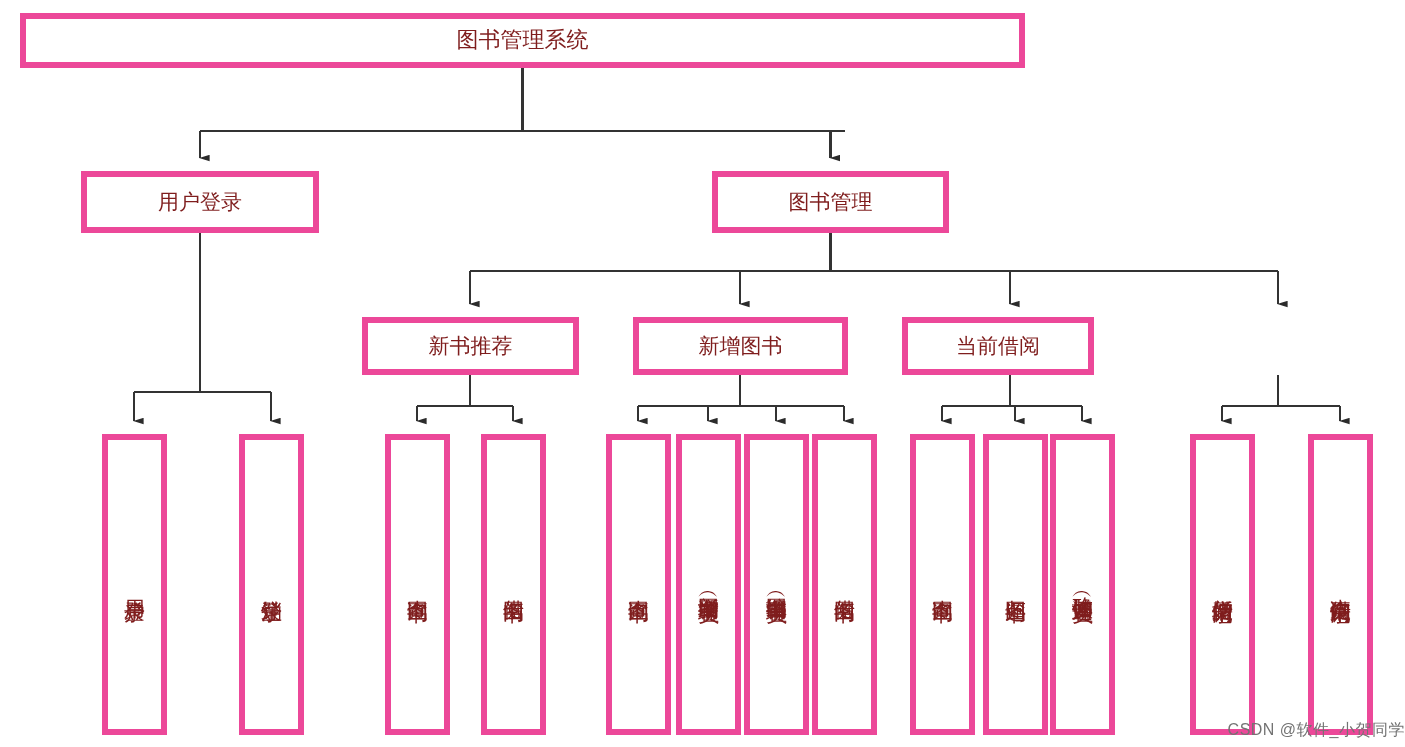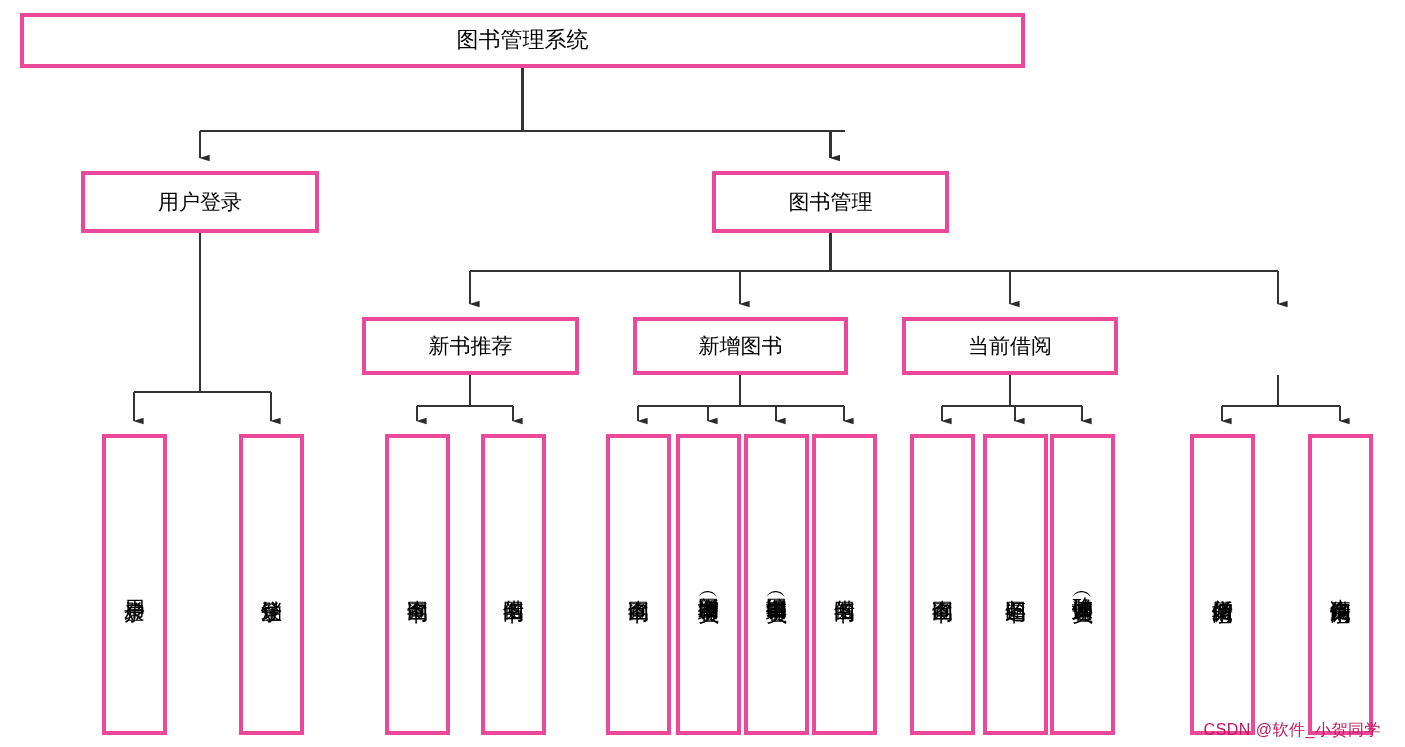--- a/index.html
+++ b/index.html
@@ -22,25 +22,25 @@
     left: 0;
     top: 0;
     width: 1405px;
     height: 747px;
     pointer-events: none;
   }
   .node {
     position: absolute;
     box-sizing: border-box;
     background: #ffffff;
-    border: 4px solid #ec4899;
+    border: 6px solid #ec4899;
     display: flex;
     align-items: center;
     justify-content: center;
-    color: #000000;
+    color: #7f1d1d;
     z-index: 2;
   }
   .node .label {
     display: block;
     text-align: center;
     line-height: 1.12;
     white-space: nowrap;
   }
   
   .node.horiz .label {
@@ -58,24 +58,24 @@
     writing-mode: vertical-rl;
     text-orientation: upright;
     font-size: 21px;
     line-height: 1.05;
     letter-spacing: 1px;
     white-space: nowrap;
     max-height: 272px;
   }
   #watermark {
     position: absolute;
-    right: 24px;
+    right: 0;
     bottom: 6px;
     font-size: 16px;
-    color: #be185d;
+    color: #737373;
     letter-spacing: 0.5px;
     z-index: 3;
     white-space: nowrap;
   }
 </style>
 </head>
 <body>
 
 <div id="canvas">
 
@@ -139,21 +139,21 @@
   <div class="node horiz" style="left:712px; top:171px; width:237px; height:62px;">
     <span class="label">图书管理</span>
   </div>
 
   <div class="node horiz" style="left:362px; top:317px; width:217px; height:58px;">
     <span class="label">新书推荐</span>
   </div>
   <div class="node horiz" style="left:633px; top:317px; width:215px; height:58px;">
     <span class="label">新增图书</span>
   </div>
-  <div class="node horiz" style="left:902px; top:317px; width:216px; height:58px;">
+  <div class="node horiz" style="left:902px; top:317px; width:192px; height:58px;">
     <span class="label">当前借阅</span>
   </div>
 
   <div class="node vert" style="left:102px; top:434px; width:65px; height:301px;">
     <span class="label">用户登录</span>
   </div>
   <div class="node vert" style="left:239px; top:434px; width:65px; height:301px;">
     <span class="label">注销登录</span>
   </div>
 

